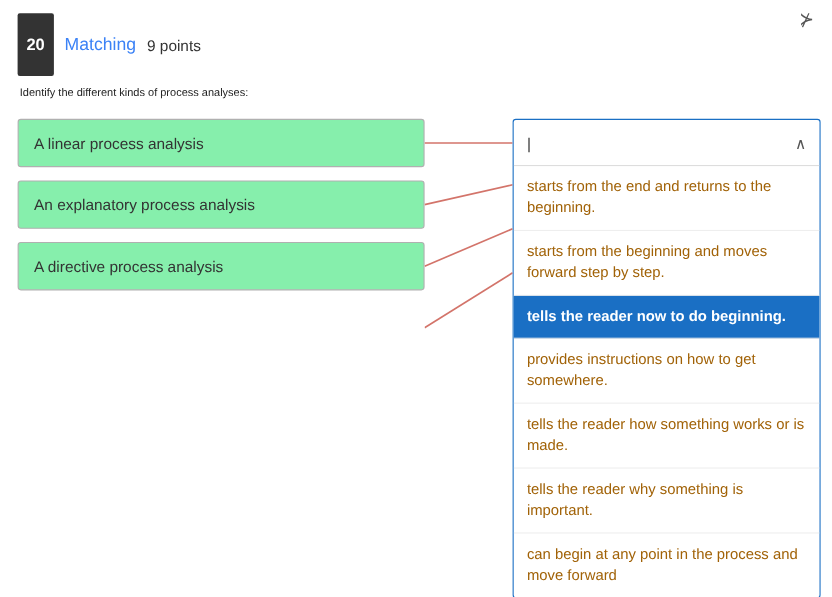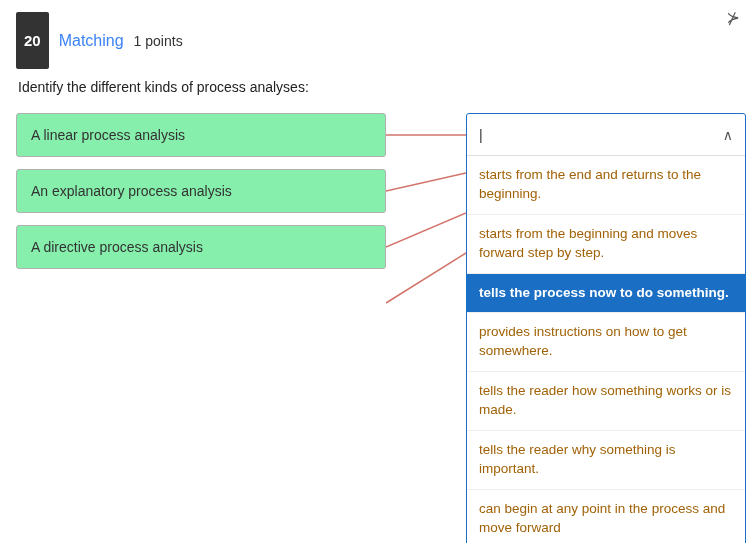--- a/index.html
+++ b/index.html
@@ -43,21 +43,21 @@
       color: #3b82f6;
       font-weight: normal;
     }
 
     .question-points {
       font-size: 14px;
       color: #333;
     }
 
     .question-prompt {
-      font-size: 14px;
+      font-size: 10px;
       color: #222;
       margin-bottom: 18px;
       margin-left: 2px;
     }
 
     .matching-area {
       display: flex;
       gap: 0;
       align-items: flex-start;
       position: relative;
@@ -163,21 +163,21 @@
 <body>
 
 <div class="page-container">
   
   <span class="pin-icon">⊁</span>
 
   
   <div class="question-header">
     <span class="question-number">20</span>
     <span class="question-type">Matching</span>
-    <span class="question-points">1 points</span>
+    <span class="question-points">9 points</span>
   </div>
 
   
   <div class="question-prompt">Identify the different kinds of process analyses:</div>
 
   
   <div class="matching-area">
 
     <div class="left-column">
       <div class="left-item matched">
@@ -208,21 +208,21 @@
         <span class="chevron-up">∧</span>
       </div>
 
       <div class="dropdown-option">
         <span>starts from the end and returns to the beginning.</span>
       </div>
       <div class="dropdown-option">
         <span>starts from the beginning and moves forward step by step.</span>
       </div>
       <div class="dropdown-option selected">
-        <span>tells the process now to do something.</span>
+        <span>tells the reader now to do beginning.</span>
       </div>
       <div class="dropdown-option">
         <span>provides instructions on how to get somewhere.</span>
       </div>
       <div class="dropdown-option">
         <span>tells the reader how something works or is made.</span>
       </div>
       <div class="dropdown-option">
         <span>tells the reader why something is important.</span>
       </div>

